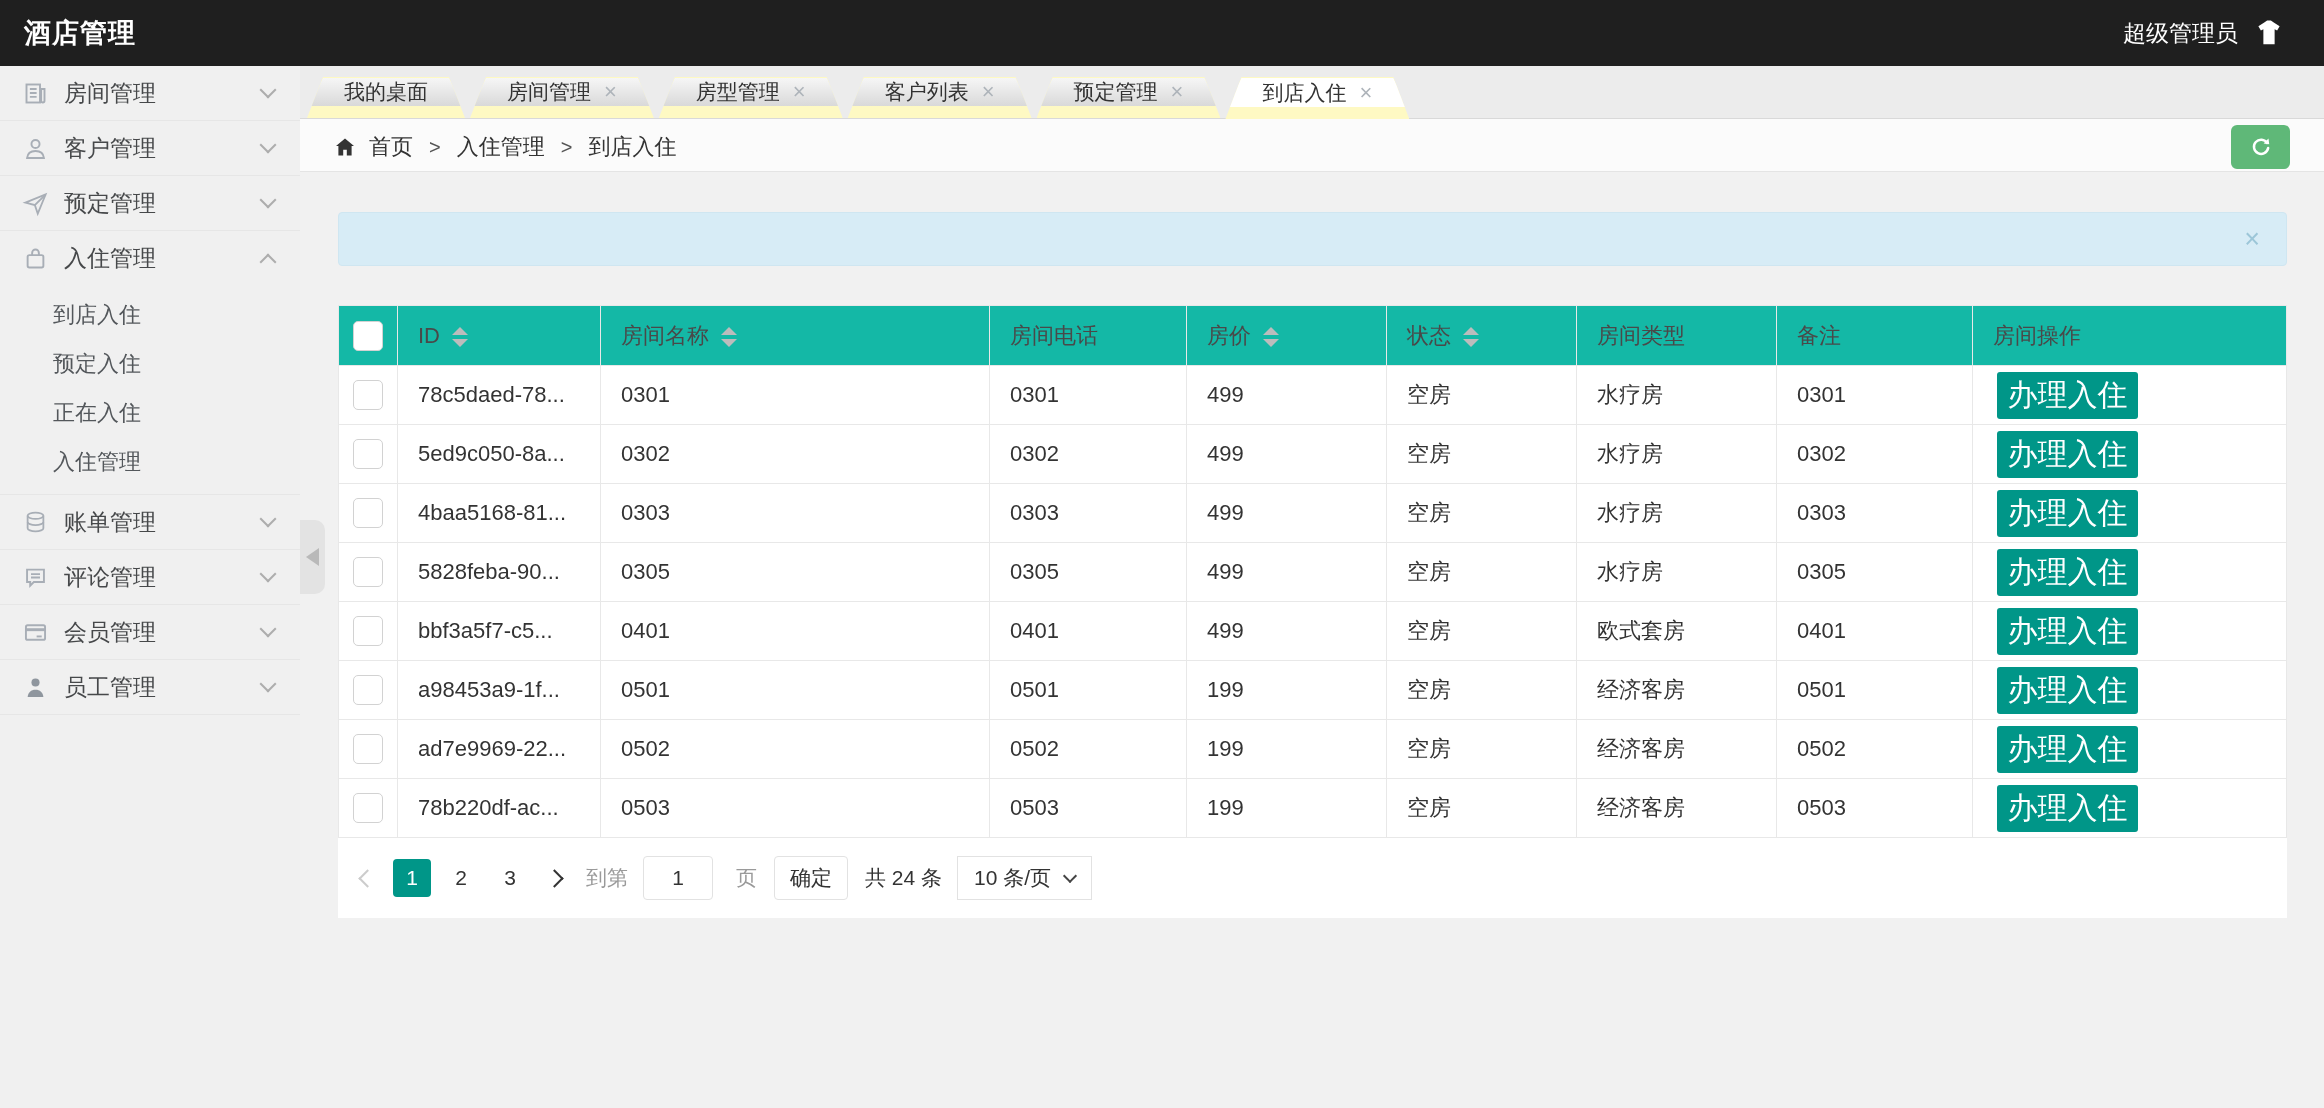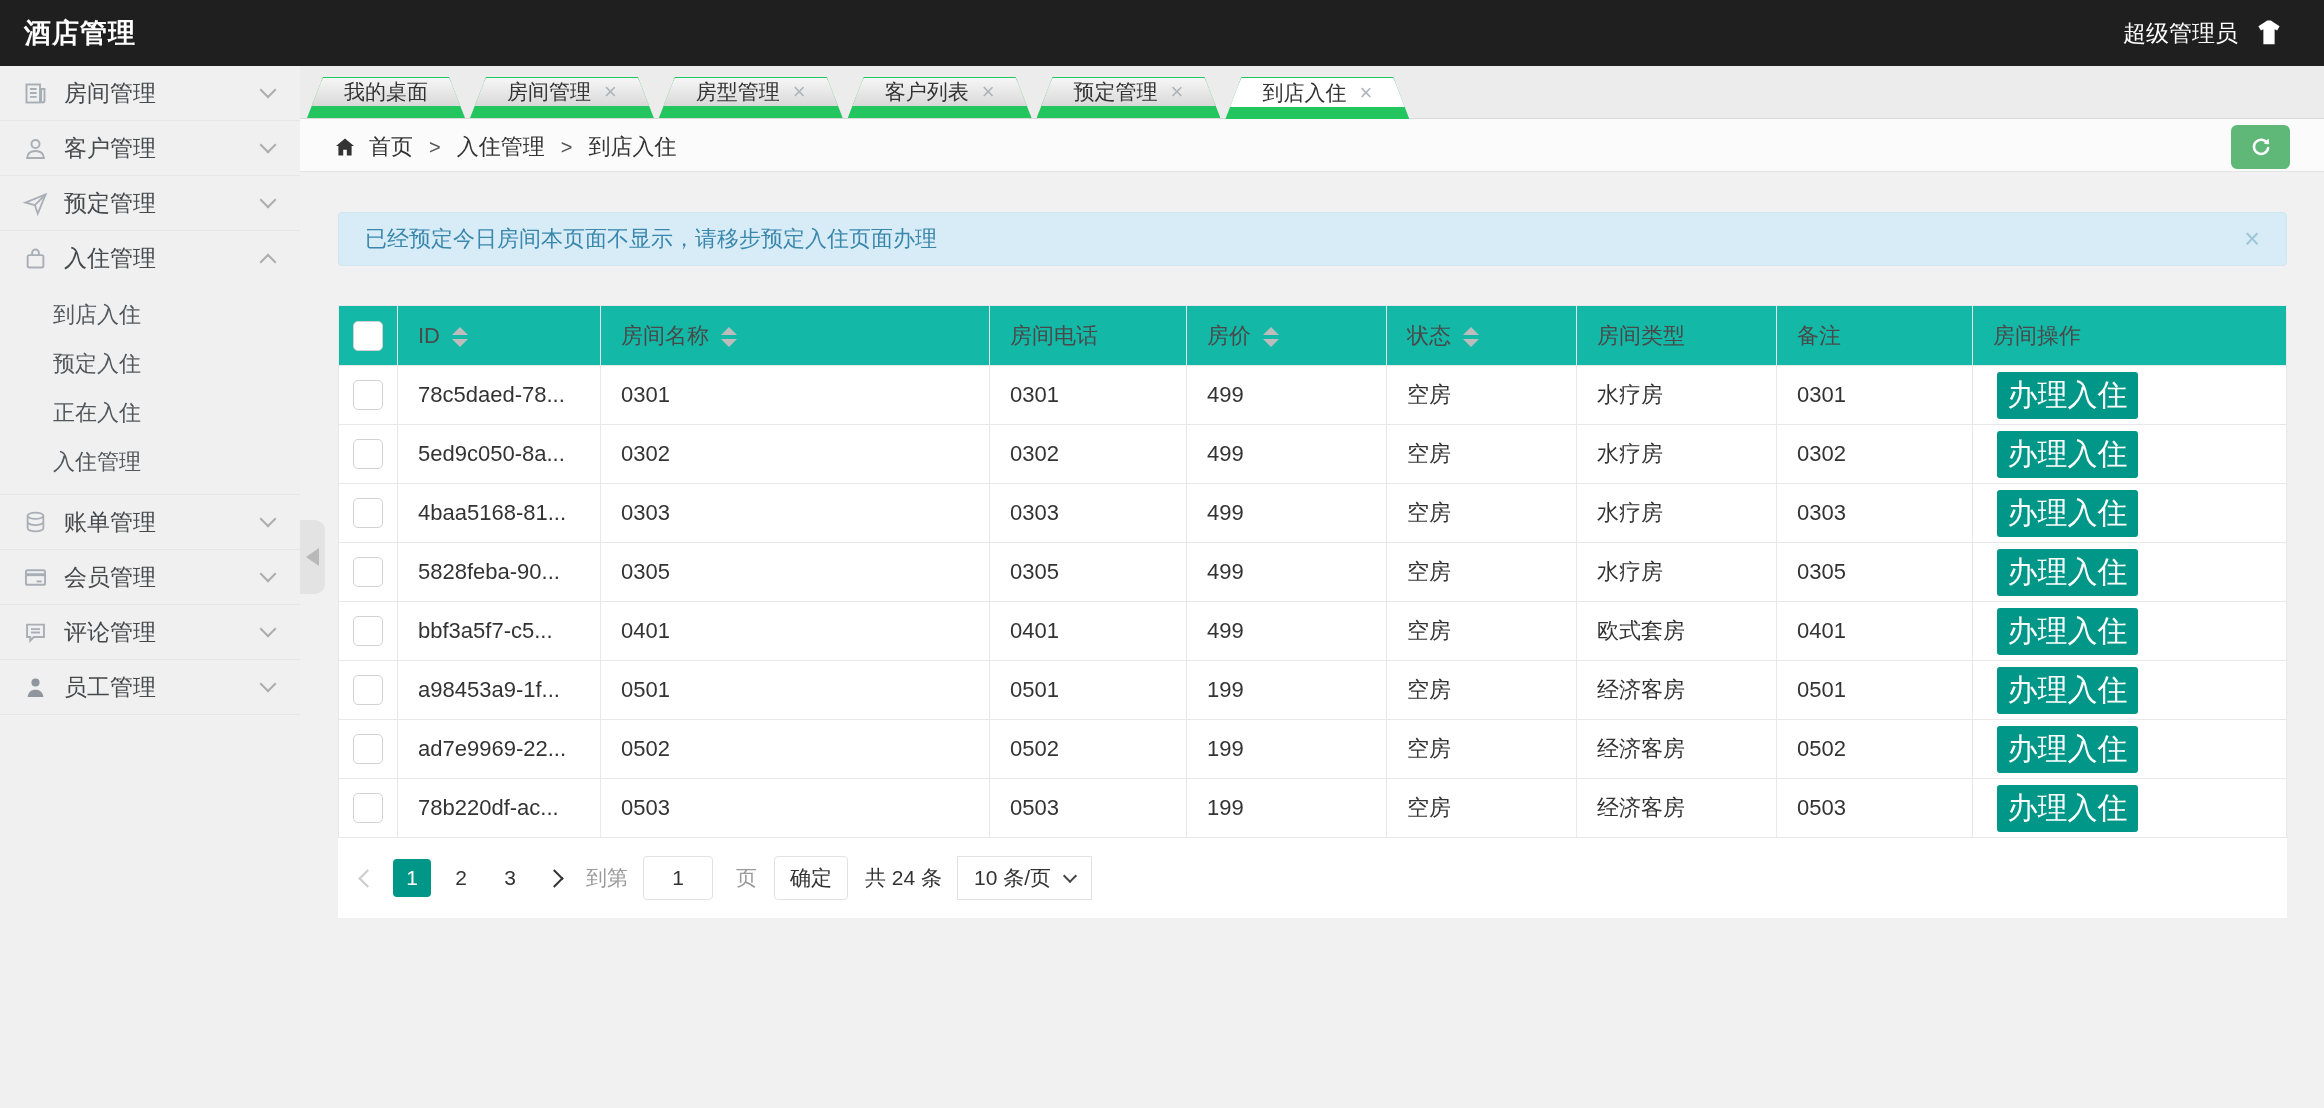--- a/index.html
+++ b/index.html
@@ -35,21 +35,21 @@
     justify-content:center; z-index:6; cursor:pointer; }
   .collapse-handle .tri { width:0; height:0; border-right:13px solid #b9b9b9;
     border-top:9px solid transparent; border-bottom:9px solid transparent; }
 
   
   .main { flex:1; min-width:0; display:flex; flex-direction:column; }
 
   
   .tabsbar { height:53px; background:#ececec; border-bottom:1px solid #d9d9d9;
     display:flex; align-items:flex-end; padding-left:7px; }
-  .tab { display:flex; padding:1px 1px 12px; background:#22c55e; height:41px; margin-right:5px;
+  .tab { display:flex; padding:1px 1px 12px; background:#fef9c3; height:41px; margin-right:5px;
     clip-path:polygon(16px 0, calc(100% - 16px) 0, 100% 100%, 0 100%); cursor:pointer; }
   .tab-inner { display:flex; align-items:center; gap:13px; padding:0 36px;
     background:linear-gradient(180deg,#f6f6f6,#d9d9d9); font-size:21px; color:#333;
     clip-path:polygon(15px 0, calc(100% - 15px) 0, 100% 100%, 0 100%); }
   .tab.active { height:42px; margin-bottom:-1px; z-index:2; }
   .tab.active .tab-inner { background:#fff; }
   .tab .tclose { color:#aeb4ba; font-size:22px; line-height:1; }
 
   
   .crumbbar { height:53px; background:#fbfbfb; border-bottom:1px solid #e4e4e4;
@@ -179,36 +179,36 @@
             <path d="M5 6v5.5c0 1.5 3.1 2.8 7 2.8s7-1.3 7-2.8V6"></path>
             <path d="M5 11.5V17c0 1.5 3.1 2.8 7 2.8s7-1.3 7-2.8v-5.5"></path>
           </svg>
       </span>
       <span>账单管理</span>
       <i class="chev"></i>
     </div>
     <div class="side-item">
       <span class="sicon">
         <svg viewBox="0 0 24 24" fill="none" stroke="#a8aeb6" stroke-width="1.7">
+            <path d="M4.5 5h15v11h-9l-3.2 3.2V16H4.5z"></path>
+            <path d="M8 9h8M8 12h8"></path>
+          </svg>
+      </span>
+      <span>评论管理</span>
+      <i class="chev"></i>
+    </div>
+    <div class="side-item">
+      <span class="sicon">
+        <svg viewBox="0 0 24 24" fill="none" stroke="#a8aeb6" stroke-width="1.7">
             <rect x="3.5" y="5.5" width="17" height="13" rx="1.5"></rect>
             <path d="M3.5 9.5h17" stroke-width="2.6"></path>
             <path d="M13 15.5h4.5"></path>
           </svg>
       </span>
       <span>会员管理</span>
-      <i class="chev"></i>
-    </div>
-    <div class="side-item">
-      <span class="sicon">
-        <svg viewBox="0 0 24 24" fill="none" stroke="#a8aeb6" stroke-width="1.7">
-            <path d="M4.5 5h15v11h-9l-3.2 3.2V16H4.5z"></path>
-            <path d="M8 9h8M8 12h8"></path>
-          </svg>
-      </span>
-      <span>评论管理</span>
       <i class="chev"></i>
     </div>
     <div class="side-item">
       <span class="sicon">
         <svg viewBox="0 0 24 24">
             <circle cx="12" cy="7.5" r="3.6" fill="#8f969e"></circle>
             <path d="M5 20.5c.3-4.3 3.1-6.6 7-6.6s6.7 2.3 7 6.6z" fill="#8f969e"></path>
           </svg>
       </span>
       <span>员工管理</span>
@@ -272,21 +272,20 @@
           <svg width="26" height="26" viewBox="0 0 24 24" fill="none">
               <path d="M17.7 8.3A6.6 6.6 0 1 0 18.6 13" stroke="#fff" stroke-width="2.3" stroke-linecap="round"></path>
               <path d="M18.9 4.2l.7 5.3-5.2-.8z" fill="#fff"></path>
             </svg>
         </span>
       </button>
     </div>
 
     <div class="content">
       <div class="alert">
-        <span>已经预定今日房间本页面不显示，请移步预定入住页面办理</span>
         <span class="aclose">×</span>
       </div>
 
       <div class="panel">
         <table>
           <colgroup>
             <col style="width:59px">
               <col style="width:203px">
               <col style="width:389px">
             <col style="width:197px">

